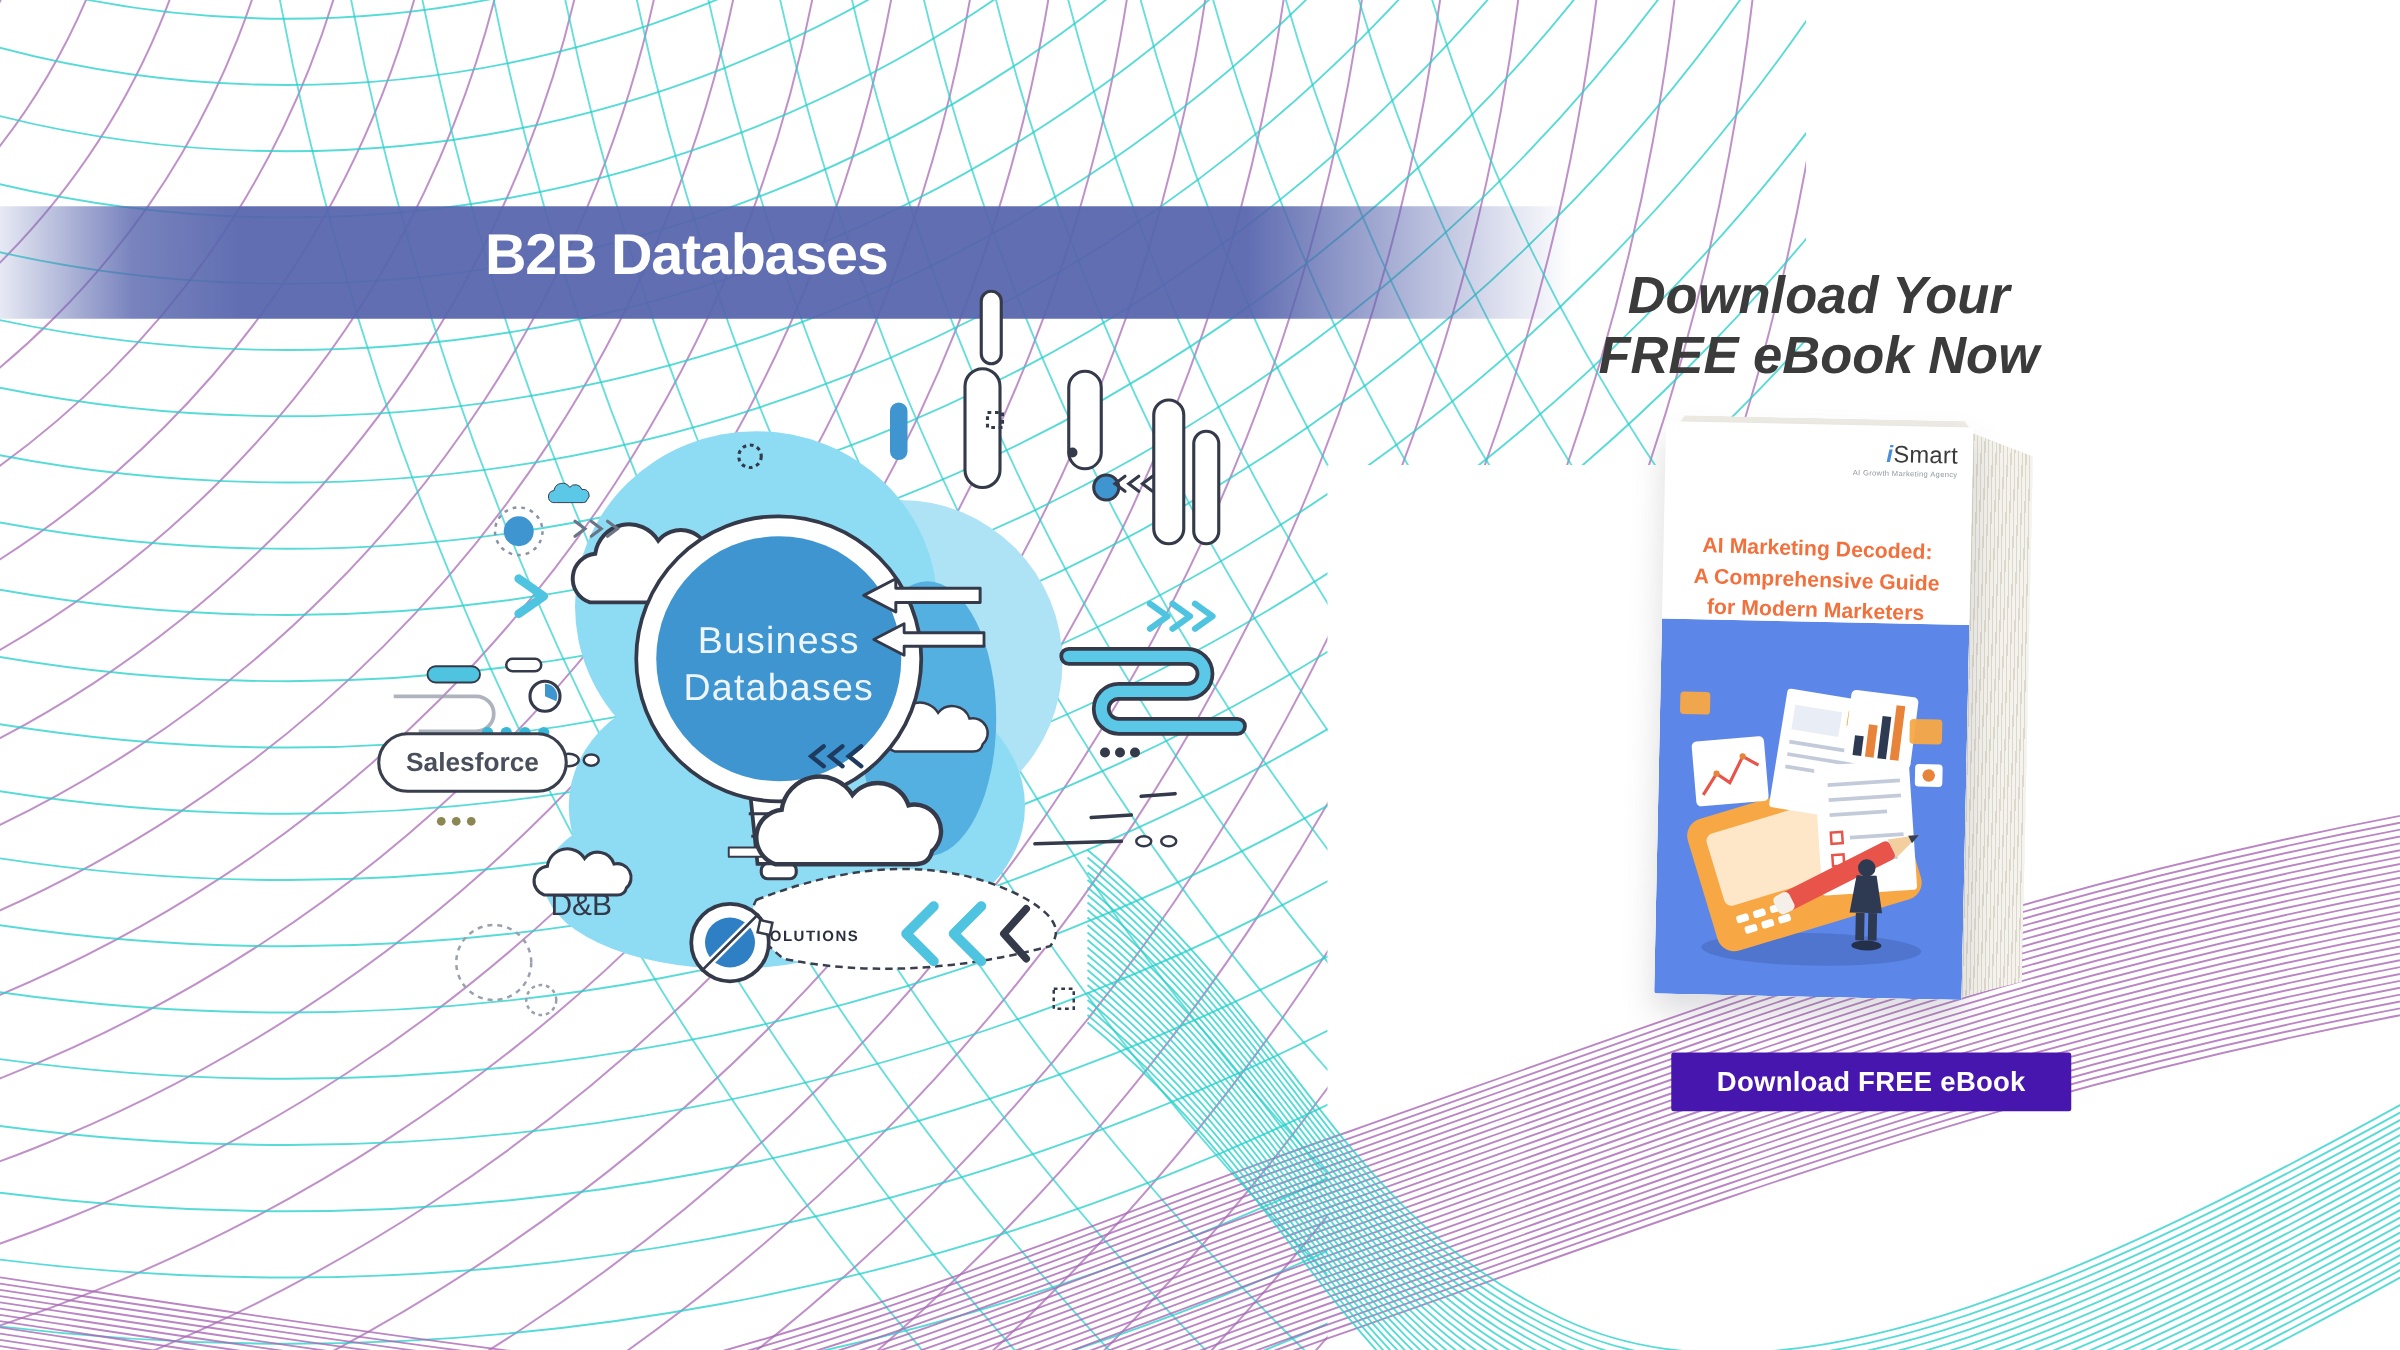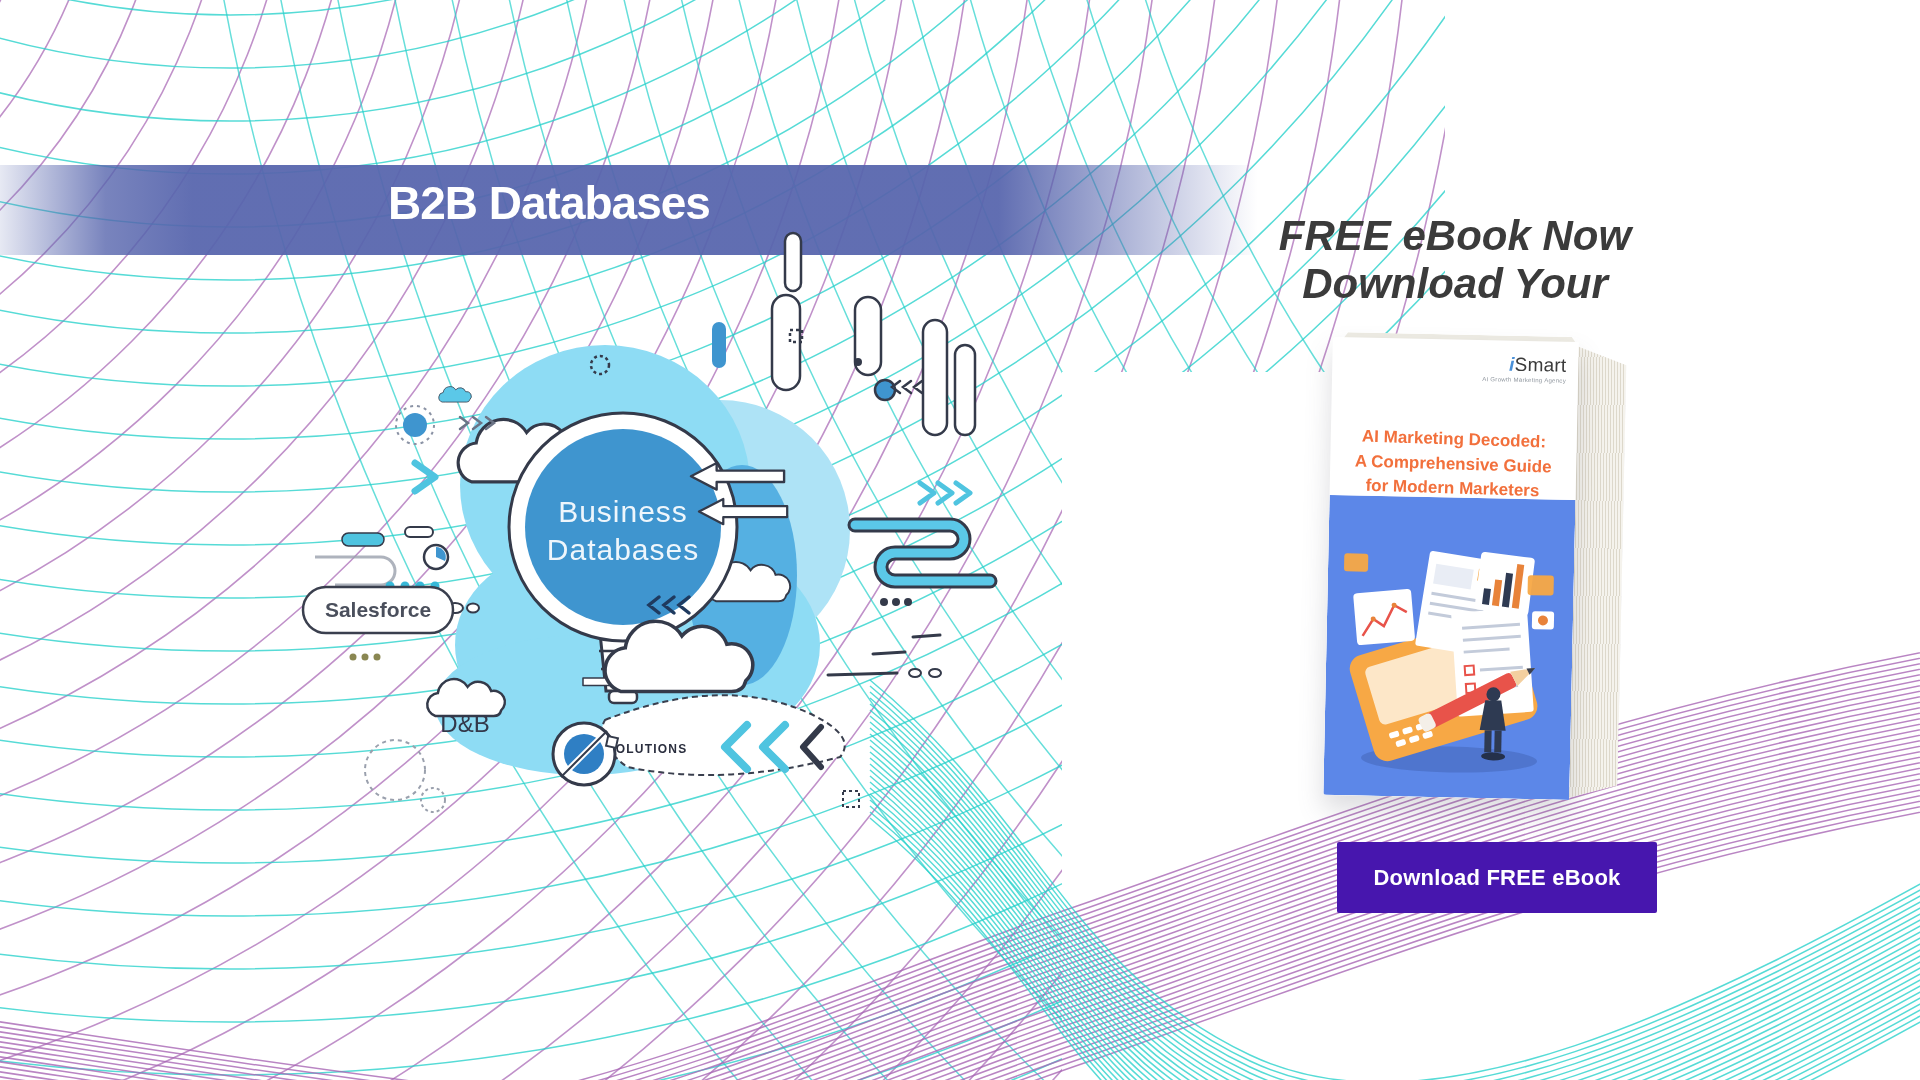--- a/index.html
+++ b/index.html
@@ -40,21 +40,21 @@
     border-radius:3px 1px 1px 3px;box-shadow:0 14px 26px rgba(95,95,108,.22);overflow:hidden;}
   .cover-logo{position:absolute;right:12px;top:14px;text-align:right;line-height:1;}
   .cover-logo .logo-word{font-size:19px;letter-spacing:.2px;color:#3b3b3b;font-weight:500;}
   .cover-logo .logo-i{color:#4a90d8;font-style:italic;font-weight:600;}
   .cover-logo .logo-tagline{margin-top:3px;font-size:6px;color:#8e959d;letter-spacing:.3px;}
   .cover-title{position:absolute;left:0;top:88px;width:100%;text-align:center;
     font-size:17px;line-height:1.45;font-weight:bold;color:#f2703c;transform:rotate(.6deg);}
   .cover-title span{display:block;}
   .cover-art{position:absolute;left:0;bottom:0;width:246px;height:300px;}
 
-  .download-btn{position:absolute;left:1337px;top:842px;width:320px;height:71px;
+  .download-btn{position:absolute;left:1337px;top:842px;width:320px;height:47px;
     background:#4716ae;border:none;border-radius:2px;cursor:pointer;
     color:#ffffff;font-size:22px;font-weight:bold;font-family:"Liberation Sans",sans-serif;
     letter-spacing:.2px;}
 </style>
 </head>
 <body>
 
 <div class="stage">
 
   <svg class="bg" viewBox="0 0 1920 1080">
@@ -343,22 +343,22 @@
       <ellipse cx="660" cy="448" rx="6" ry="4" fill="#ffffff" stroke="#343a4a" stroke-width="2"></ellipse>
       <ellipse cx="680" cy="448" rx="6" ry="4" fill="#ffffff" stroke="#343a4a" stroke-width="2"></ellipse>
       <path d="M492,500 L470,522 L492,544" fill="none" stroke="#4fc4e0" stroke-width="8" stroke-linecap="round" stroke-linejoin="round"></path>
       <path d="M530,500 L508,522 L530,544" fill="none" stroke="#4fc4e0" stroke-width="8" stroke-linecap="round" stroke-linejoin="round"></path>
       <path d="M566,502 L548,522 L566,542" fill="none" stroke="#343a4a" stroke-width="6" stroke-linecap="round" stroke-linejoin="round"></path>
       <rect x="588" y="566" width="16" height="16" fill="none" stroke="#343a4a" stroke-width="2" stroke-dasharray="3,3"></rect>
     </g>
   </svg>
 
   <div class="offer-heading">
+    <span>Download Your</span>
     <span>FREE eBook Now</span>
-    <span>Download Your</span>
   </div>
 
   <div class="book">
     <div class="pages-top"></div>
     <div class="pages-right"></div>
     <div class="book-front">
       <div class="cover-logo">
         <span class="logo-word"><span class="logo-i">i</span><span>Smart</span></span>
         <div class="logo-tagline">AI Growth Marketing Agency</div>
       </div>

